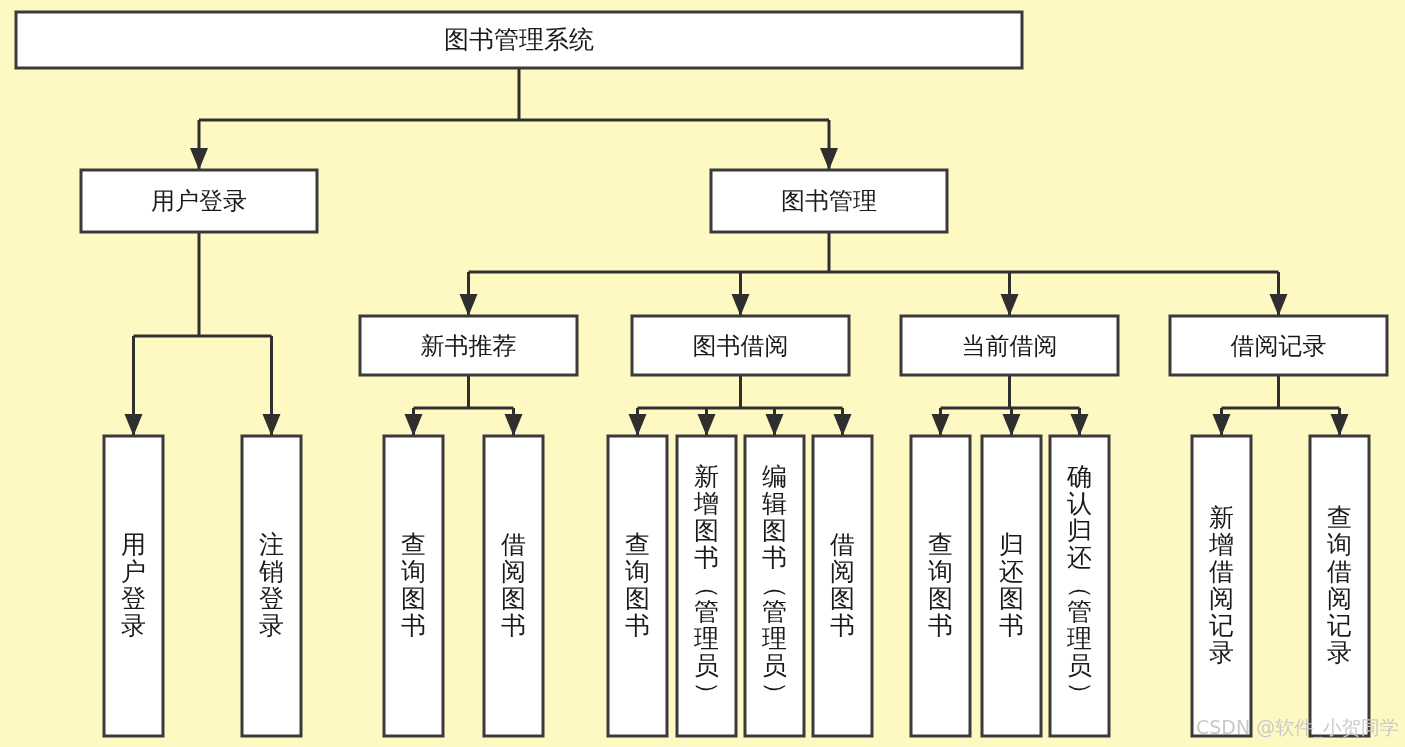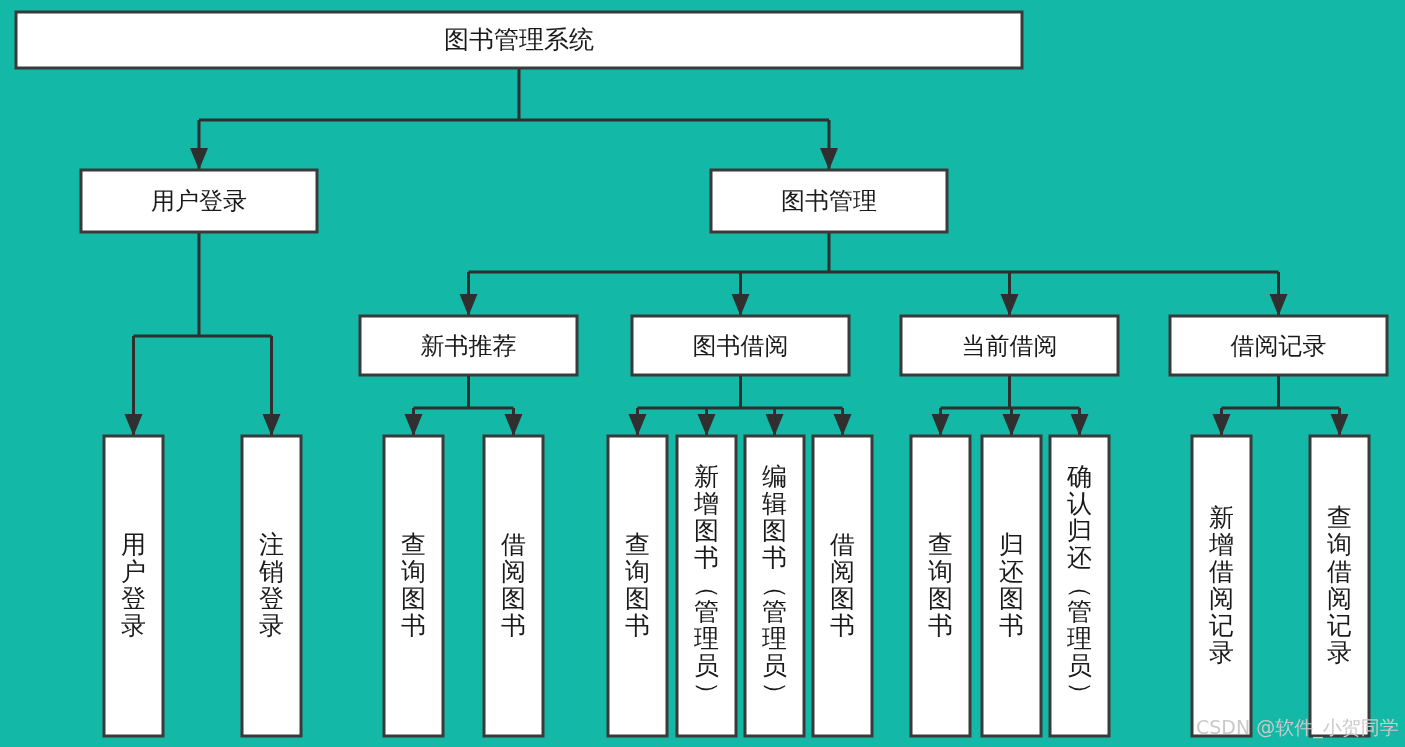--- a/index.html
+++ b/index.html
@@ -12,21 +12,21 @@
     width: 1405px;
     height: 747px;
     font-family: "DejaVu Sans", "Liberation Sans", sans-serif;
     overflow: hidden;
     position: relative;
   }
   #diagram-root {
     position: relative;
     width: 1405px;
     height: 747px;
-    background: #14b8a6;
+    background: #fef9c3;
   }
   svg#tree-svg {
     position: absolute;
     top: 0;
     left: 0;
     width: 1405px;
     height: 747px;
     display: block;
   }
   .node-box {

